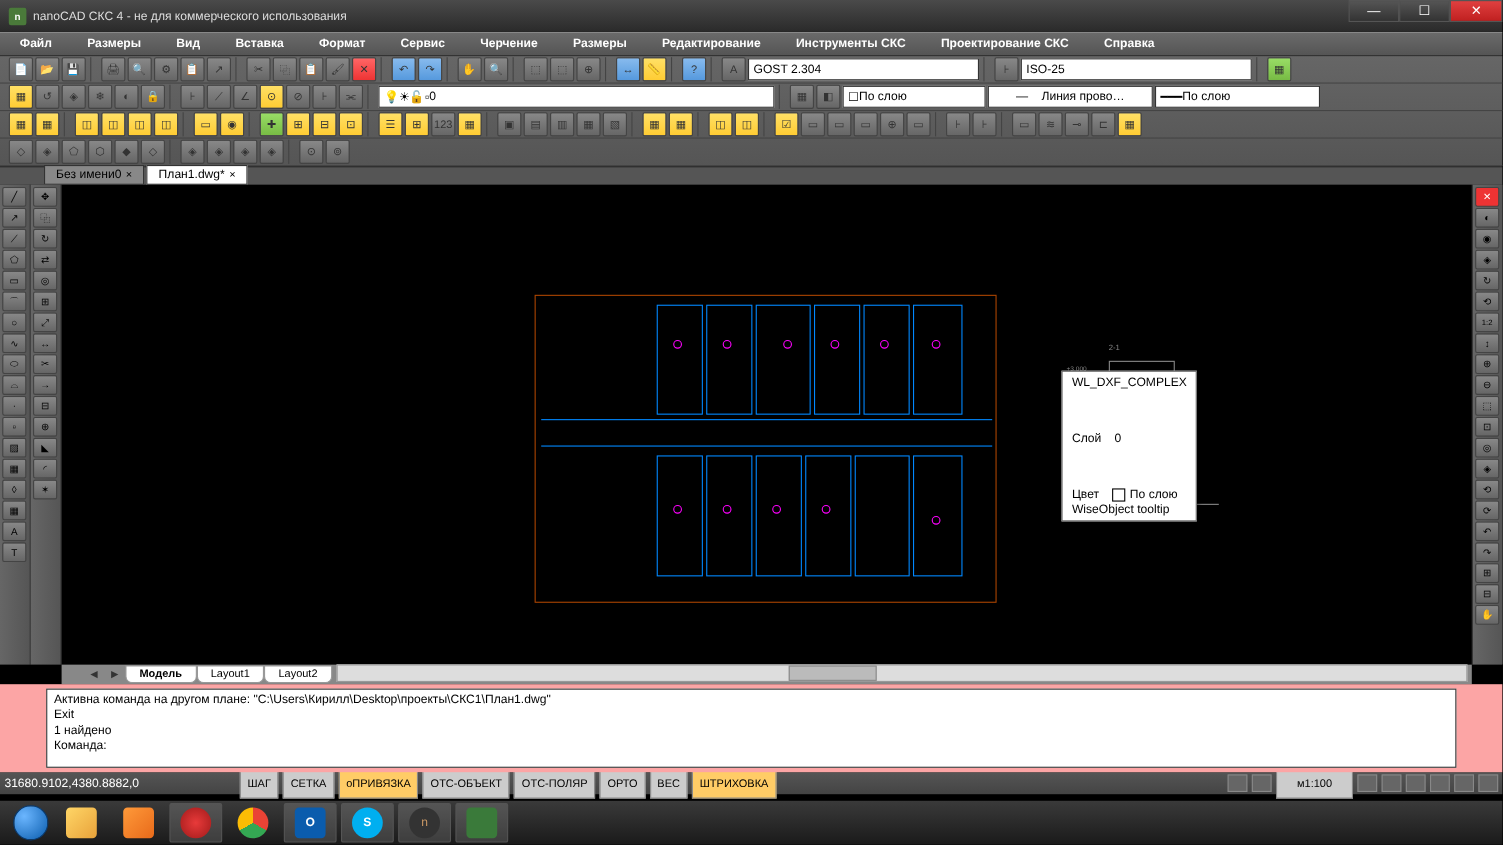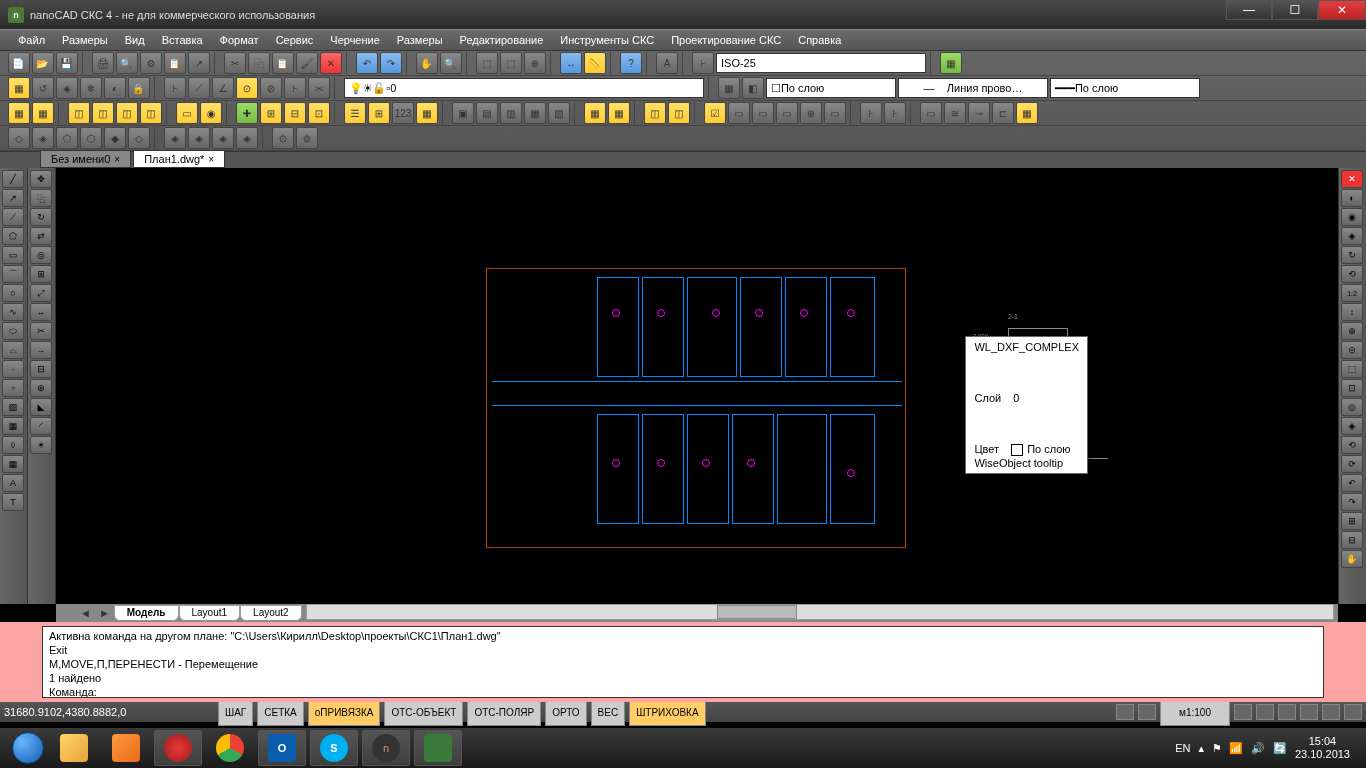--- a/index.html
+++ b/index.html
@@ -2,21 +2,21 @@
 <html><head>
 <meta charset="utf-8">
 <style>
 *{margin:0;padding:0;box-sizing:border-box;font-family:Tahoma,Arial,sans-serif;font-size:11px;}
 body{background:#000;overflow:hidden;width:1366px;height:768px;position:relative;}
 .titlebar{height:29px;background:linear-gradient(180deg,#4a4a4a 0%,#2a2a2a 100%);display:flex;align-items:center;padding-left:8px;color:#ddd;position:relative;}
 .titlebar .ico{width:16px;height:16px;background:#4a7a3a;border-radius:2px;margin-right:6px;display:flex;align-items:center;justify-content:center;color:#fff;font-size:9px;font-weight:bold;}
 .winbtns{position:absolute;right:0;top:0;display:flex;}
 .winbtn{width:46px;height:20px;display:flex;align-items:center;justify-content:center;border:1px solid #555;background:linear-gradient(180deg,#555,#333);color:#fff;font-size:12px;}
 .winbtn.close{background:linear-gradient(180deg,#e04040,#c02020);width:48px;}
-.menubar{height:22px;background:linear-gradient(180deg,#6a6a6a,#555);display:flex;align-items:center;padding-left:10px;gap:1px;color:#fff;border-top:1px solid #888;border-bottom:1px solid #333;}
+.menubar{height:22px;background:linear-gradient(180deg,#6a6a6a,#555);display:flex;align-items:center;padding-left:10px;gap:16px;color:#fff;border-top:1px solid #888;border-bottom:1px solid #333;font-weight:bold;}
 .menubar span{padding:3px 8px;cursor:default;}
 .toolbar-area{background:linear-gradient(180deg,#666,#555);border-bottom:1px solid #333;}
 .trow{height:25px;display:flex;align-items:center;padding:0 8px;gap:2px;border-bottom:1px solid #444;}
 .tbtn{width:22px;height:22px;background:linear-gradient(180deg,#888,#666);border:1px solid #444;border-radius:2px;display:flex;align-items:center;justify-content:center;font-size:10px;color:#333;}
 .tbtn.y{background:linear-gradient(180deg,#ffe066,#ffcc33);}
 .tbtn.r{background:linear-gradient(180deg,#ff6666,#ee3333);}
 .tbtn.g{background:linear-gradient(180deg,#99dd66,#77bb44);}
 .tbtn.b{background:linear-gradient(180deg,#88bbee,#5599dd);}
 .tsep{width:6px;height:22px;border-left:1px solid #444;margin:0 2px;}
 .tinp{height:20px;background:#fff;border:1px solid #333;padding:0 4px;display:flex;align-items:center;font-size:11px;}
@@ -117,20 +117,23 @@
     <div class="tbtn">⬚</div>
     <div class="tbtn">⬚</div>
     <div class="tbtn">⊕</div>
     <div class="tsep"></div>
     <div class="tbtn b">↔</div>
     <div class="tbtn y">📏</div>
     <div class="tsep"></div>
     <div class="tbtn b">?</div>
     <div class="tsep"></div>
     <div class="tbtn">A</div>
+    <div class="tinp" style="width:210px">
+        <span>GOST 2.304</span>
+      </div>
     <div class="tsep"></div>
     <div class="tbtn">⊦</div>
     <div class="tinp" style="width:210px">
         <span>ISO-25</span>
       </div>
     <div class="tsep"></div>
     <div class="tbtn g">▦</div>
   </div>
   <div class="trow">
     <div class="tbtn y">▦</div>
@@ -364,21 +367,20 @@
   </div>
   <div class="hscroll">
       <div class="thumb"></div>
     </div>
 </div>
 
 <div style="position:relative;background:#fca5a5;padding:2px 12px">
   <div class="cmdarea">
     <div>Активна команда на другом плане: "C:\Users\Кирилл\Desktop\проекты\СКС1\План1.dwg"</div>
     <div>Exit</div>
-    <div>М,MOVE,П,ПЕРЕНЕСТИ - Перемещение</div>
     <div>1 найдено</div>
     <div>Команда:</div>
   </div>
 </div>
 
 <div class="statusbar">
   <div class="coords">31680.9102,4380.8882,0</div>
   <div class="stbtn">ШАГ</div>
   <div class="stbtn">СЕТКА</div>
   <div class="stbtn on">оПРИВЯЗКА</div>
@@ -420,25 +422,13 @@
     </div>
   <div class="tbico active">
       <div class="i" style="background:#00aff0;border-radius:50%;display:flex;align-items:center;justify-content:center;color:#fff;font-weight:bold">S</div>
     </div>
   <div class="tbico active">
       <div class="i" style="background:#333;border-radius:50%;display:flex;align-items:center;justify-content:center;color:#c96">n</div>
     </div>
   <div class="tbico active">
       <div class="i" style="background:#3a7a3a"></div>
     </div>
-  <div class="tray">
-    <span>EN</span>
-    <span>▴</span>
-    <span>⚑</span>
-    <span>📶</span>
-    <span>🔊</span>
-    <span>🔄</span>
-    <div class="clock">
-      <div>15:04</div>
-      <div>23.10.2013</div>
-    </div>
-  </div>
 </div>
 
 </body></html>

